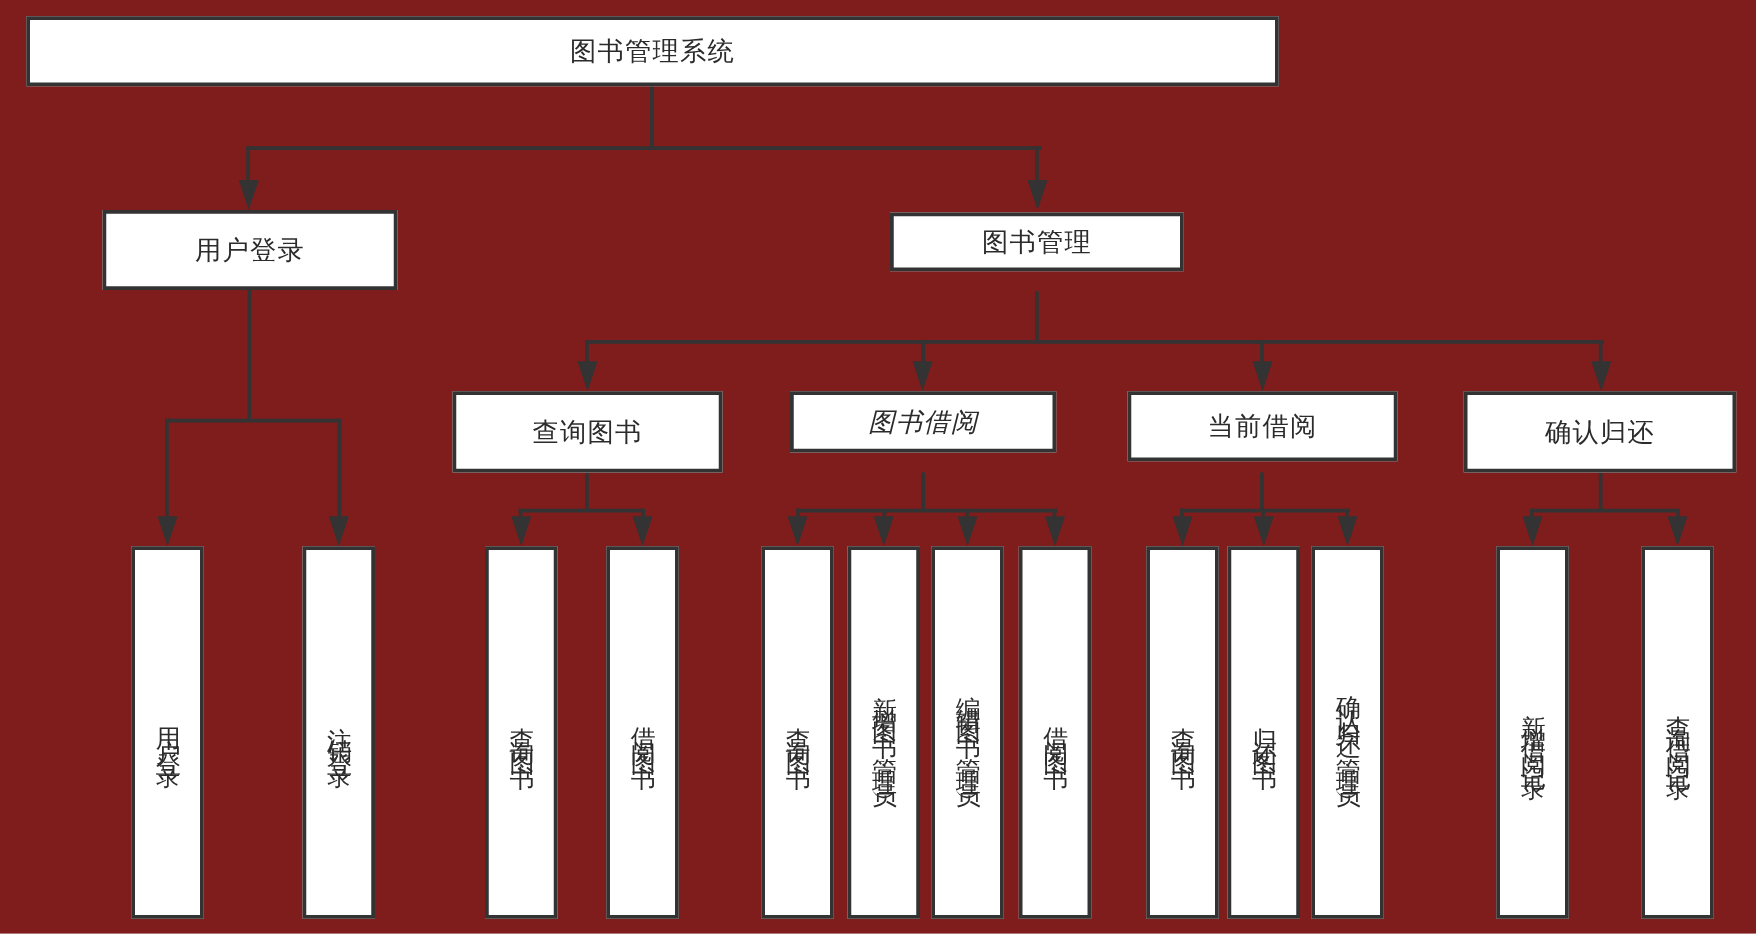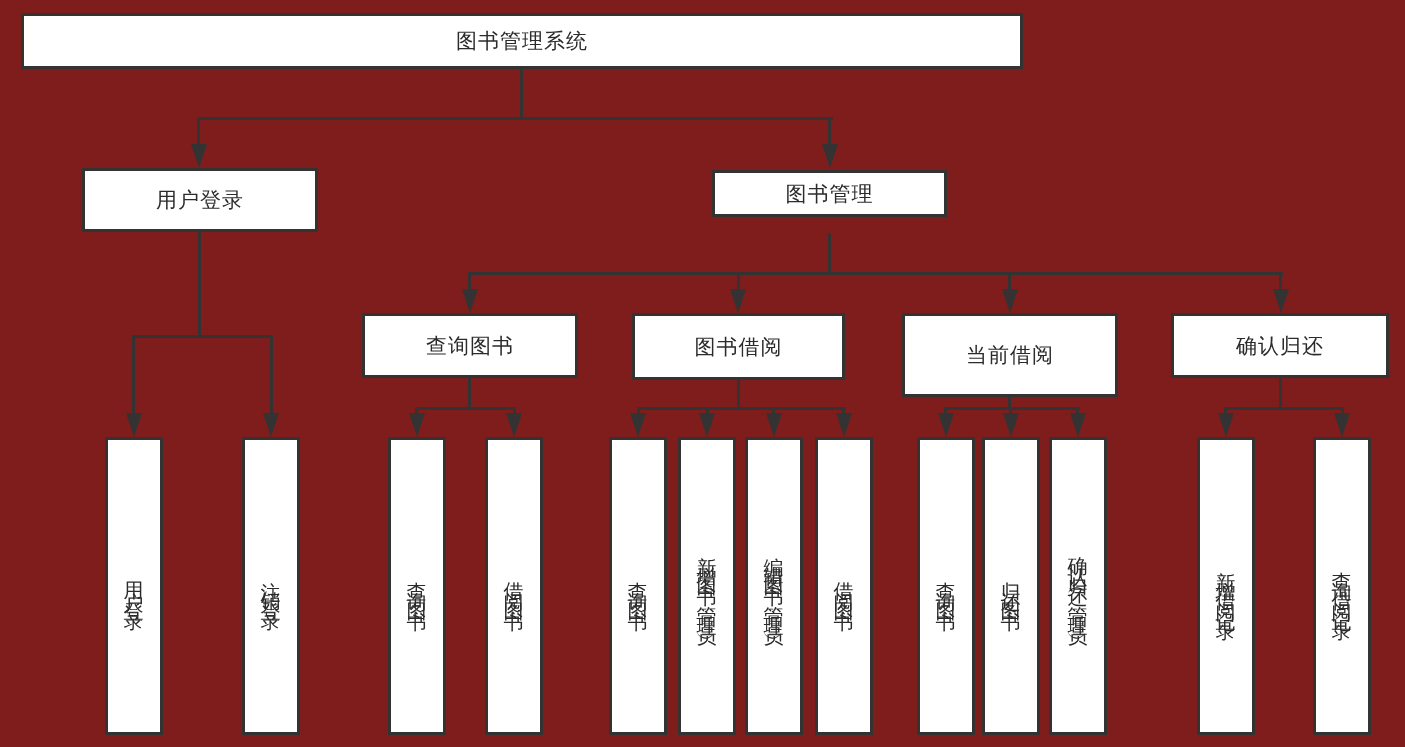--- a/index.html
+++ b/index.html
@@ -98,24 +98,24 @@
   <div class="line" style="left:737px; top:272px; width:3px; height:20px;"></div>
   <div class="arrow" style="left:730px; top:289px;"></div>
   <div class="line" style="left:1008px; top:272px; width:3px; height:20px;"></div>
   <div class="arrow" style="left:1002px; top:289px;"></div>
   <div class="line" style="left:1279px; top:272px; width:3px; height:20px;"></div>
   <div class="arrow" style="left:1273px; top:289px;"></div>
 
   <div class="node" style="left:362px; top:313px; width:216px; height:65px;">
     <span>查询图书</span>
   </div>
-  <div class="node" style="left:632px; top:313px; width:213px; height:67px;">
+  <div class="node" style="left:632px; top:313px; width:213px; height:49px;font-style:italic;">
     <span>图书借阅</span>
   </div>
-  <div class="node" style="left:902px; top:313px; width:216px; height:84px;">
+  <div class="node" style="left:902px; top:313px; width:216px; height:56px;">
     <span>当前借阅</span>
   </div>
   <div class="node" style="left:1171px; top:313px; width:218px; height:65px;">
     <span>确认归还</span>
   </div>
 
   <div class="line" style="left:468px; top:378px; width:3px; height:31px;"></div>
   <div class="line" style="left:415px; top:407px; width:101px; height:3px;"></div>
   <div class="line" style="left:415px; top:407px; width:3px; height:9px;"></div>
   <div class="arrow" style="left:409px; top:413px;"></div>

